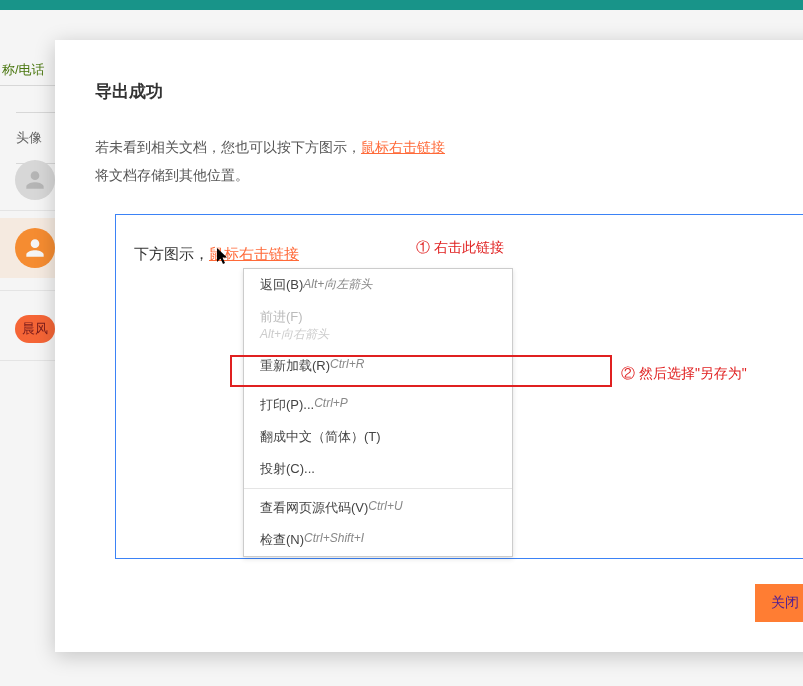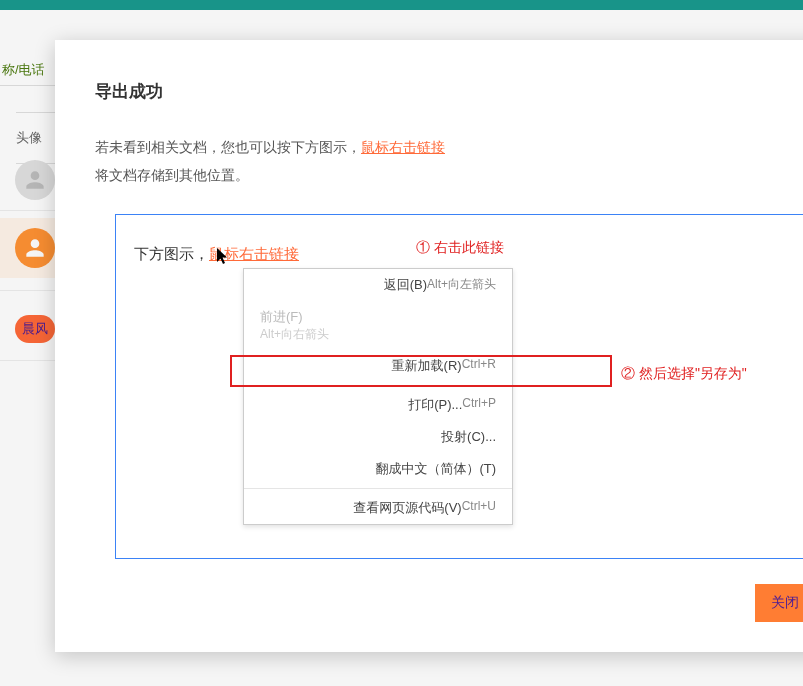--- a/index.html
+++ b/index.html
@@ -74,21 +74,21 @@
     .rb2 { top: 290px; }
     .rb3 { top: 360px; }
     .badge {
       position: absolute;
       top: 315px;
       left: 15px;
       width: 40px;
       height: 28px;
       background: #ff6a39;
       border-radius: 14px;
-      color: #4c1d95;
+      color: #7f1d1d;
       font-size: 13px;
       text-align: center;
       line-height: 28px;
     }
     .modal-overlay {
       position: absolute;
       top: 0; left: 0; right: 0; bottom: 0;
       background: rgba(0,0,0,0.04);
     }
     .modal {
@@ -159,29 +159,29 @@
       left: 127px;
       width: 270px;
       background: #fff;
       border: 1px solid #ccc;
       font-size: 13px;
       color: #444;
       box-shadow: 0 2px 5px rgba(0,0,0,0.12);
     }
     .cm-item {
       display: flex;
-      justify-content: flex-end;
+      justify-content: flex-start;
       padding: 7px 16px;
     }
     .cm-item.disabled { color: #bbb; flex-direction: column; }
     .cm-sep {
       border-top: 1px solid #e5e5e5;
       margin: 3px 0;
     }
-    .cm-shortcut { color: #888; font-size: 12px; }
+    .cm-shortcut { color: #888; font-size: 12px; font-style: italic; }
     .cm-item.disabled .cm-shortcut { color: #ccc; }
     .highlight-box {
       position: absolute;
       top: 140px;
       left: 114px;
       width: 382px;
       height: 32px;
       border: 2px solid #e02020;
       pointer-events: none;
     }
@@ -251,31 +251,35 @@
         <div class="cm-item">
           <span>重新加载(R)</span>
           <span class="cm-shortcut">Ctrl+R</span>
         </div>
         <div class="cm-sep"></div>
         <div class="cm-item">
           <span>打印(P)...</span>
           <span class="cm-shortcut">Ctrl+P</span>
         </div>
         <div class="cm-item">
+          <span>翻成中文（简体）(T)</span>
+          <span class="cm-shortcut"></span>
+        </div>
+        <div class="cm-item">
           <span>投射(C)...</span>
           <span class="cm-shortcut"></span>
         </div>
-        <div class="cm-item">
-          <span>翻成中文（简体）(T)</span>
-          <span class="cm-shortcut"></span>
-        </div>
         <div class="cm-sep"></div>
         <div class="cm-item">
           <span>查看网页源代码(V)</span>
           <span class="cm-shortcut">Ctrl+U</span>
+        </div>
+        <div class="cm-item">
+          <span>检查(N)</span>
+          <span class="cm-shortcut">Ctrl+Shift+I</span>
         </div>
       </div>
 
     <div class="highlight-box"></div>
     <div class="annot2">② 然后选择"另存为"</div>
   </div>
 
   <div class="modal-footer">
     <button class="close-btn">关闭</button>
   </div>

